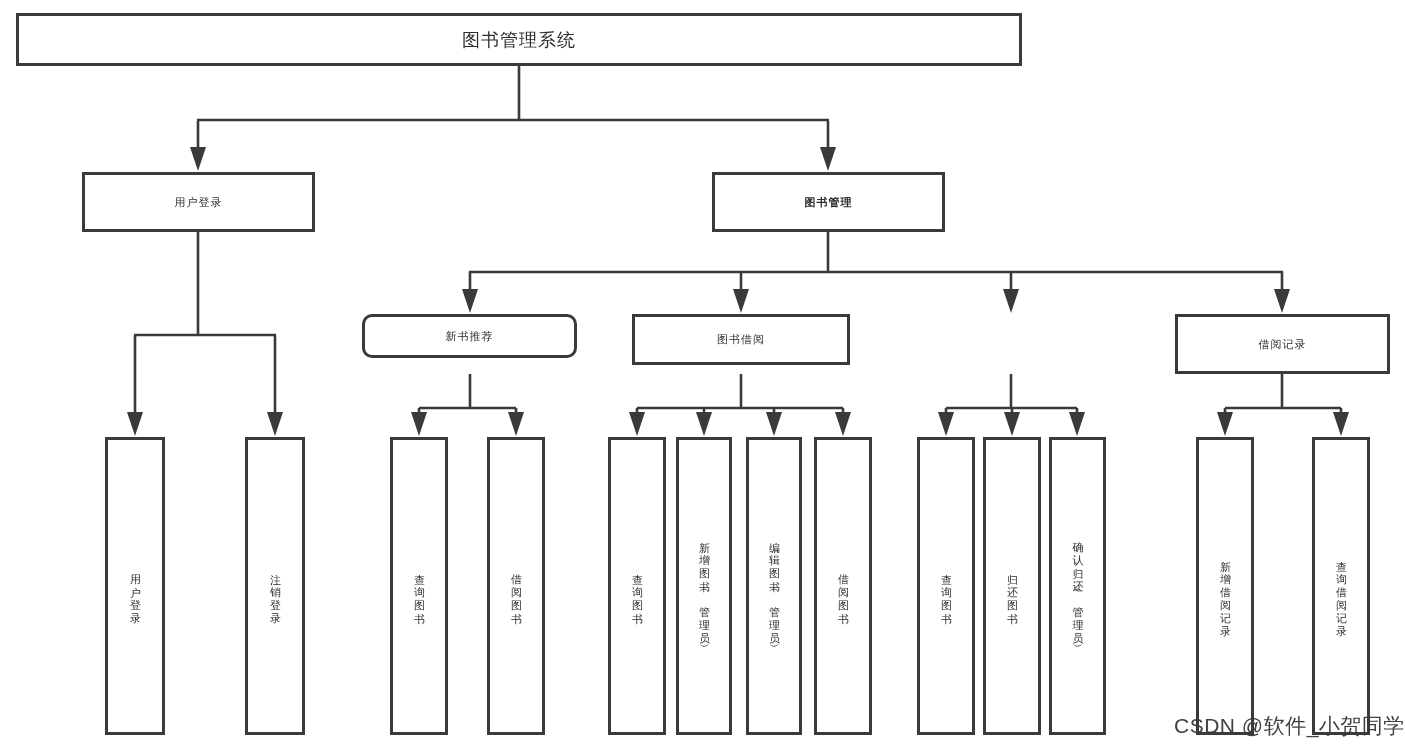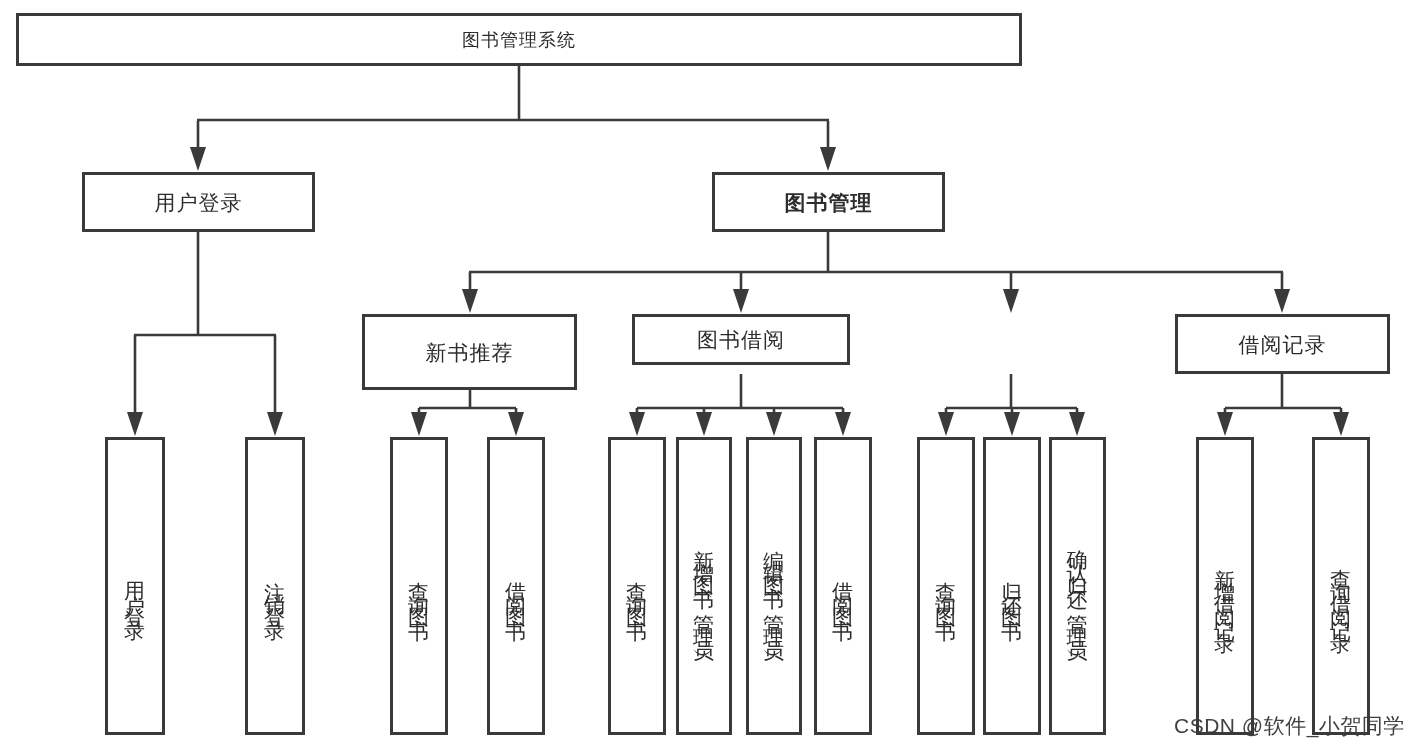--- a/index.html
+++ b/index.html
@@ -24,21 +24,21 @@
   }
   .box {
     position: absolute;
     box-sizing: border-box;
     background: #ffffff;
     border: 3px solid #3a3a3a;
     display: flex;
     align-items: center;
     justify-content: center;
     color: #2d2d2d;
-    font-size: 21px;
+    font-size: 11px;
     line-height: 1;
     text-align: center;
     z-index: 2;
   }
   .box.root-box {
     font-size: 18px;
     letter-spacing: 1px;
   }
   .box.h {
     letter-spacing: 1px;
@@ -104,21 +104,21 @@
       <polygon points="1217,412 1233,412 1225,436"></polygon>
       <polygon points="1333,412 1349,412 1341,436"></polygon>
     </g>
   </svg>
 
   <div class="box h root-box" style="left:16px; top:13px; width:1006px; height:53px;">图书管理系统</div>
 
   <div class="box h" style="left:82px; top:172px; width:233px; height:60px;">用户登录</div>
   <div class="box h" style="left:712px; top:172px; width:233px; height:60px;font-weight:bold;">图书管理</div>
 
-  <div class="box h" style="left:362px; top:314px; width:215px; height:76px;">新书推荐</div>
+  <div class="box h" style="left:362px; top:314px; width:215px; height:44px;border-radius:10px;">新书推荐</div>
   <div class="box h" style="left:632px; top:314px; width:218px; height:51px;">图书借阅</div>
   <div class="box h" style="left:1175px; top:314px; width:215px; height:60px;">借阅记录</div>
 
   <div class="box v" style="left:105px; top:437px; width:60px; height:298px;">用户登录</div>
   <div class="box v" style="left:245px; top:437px; width:60px; height:298px;">注销登录</div>
 
   <div class="box v" style="left:390px; top:437px; width:58px; height:298px;">查询图书</div>
   <div class="box v" style="left:487px; top:437px; width:58px; height:298px;">借阅图书</div>
 
   <div class="box v" style="left:608px; top:437px; width:58px; height:298px;">查询图书</div>

